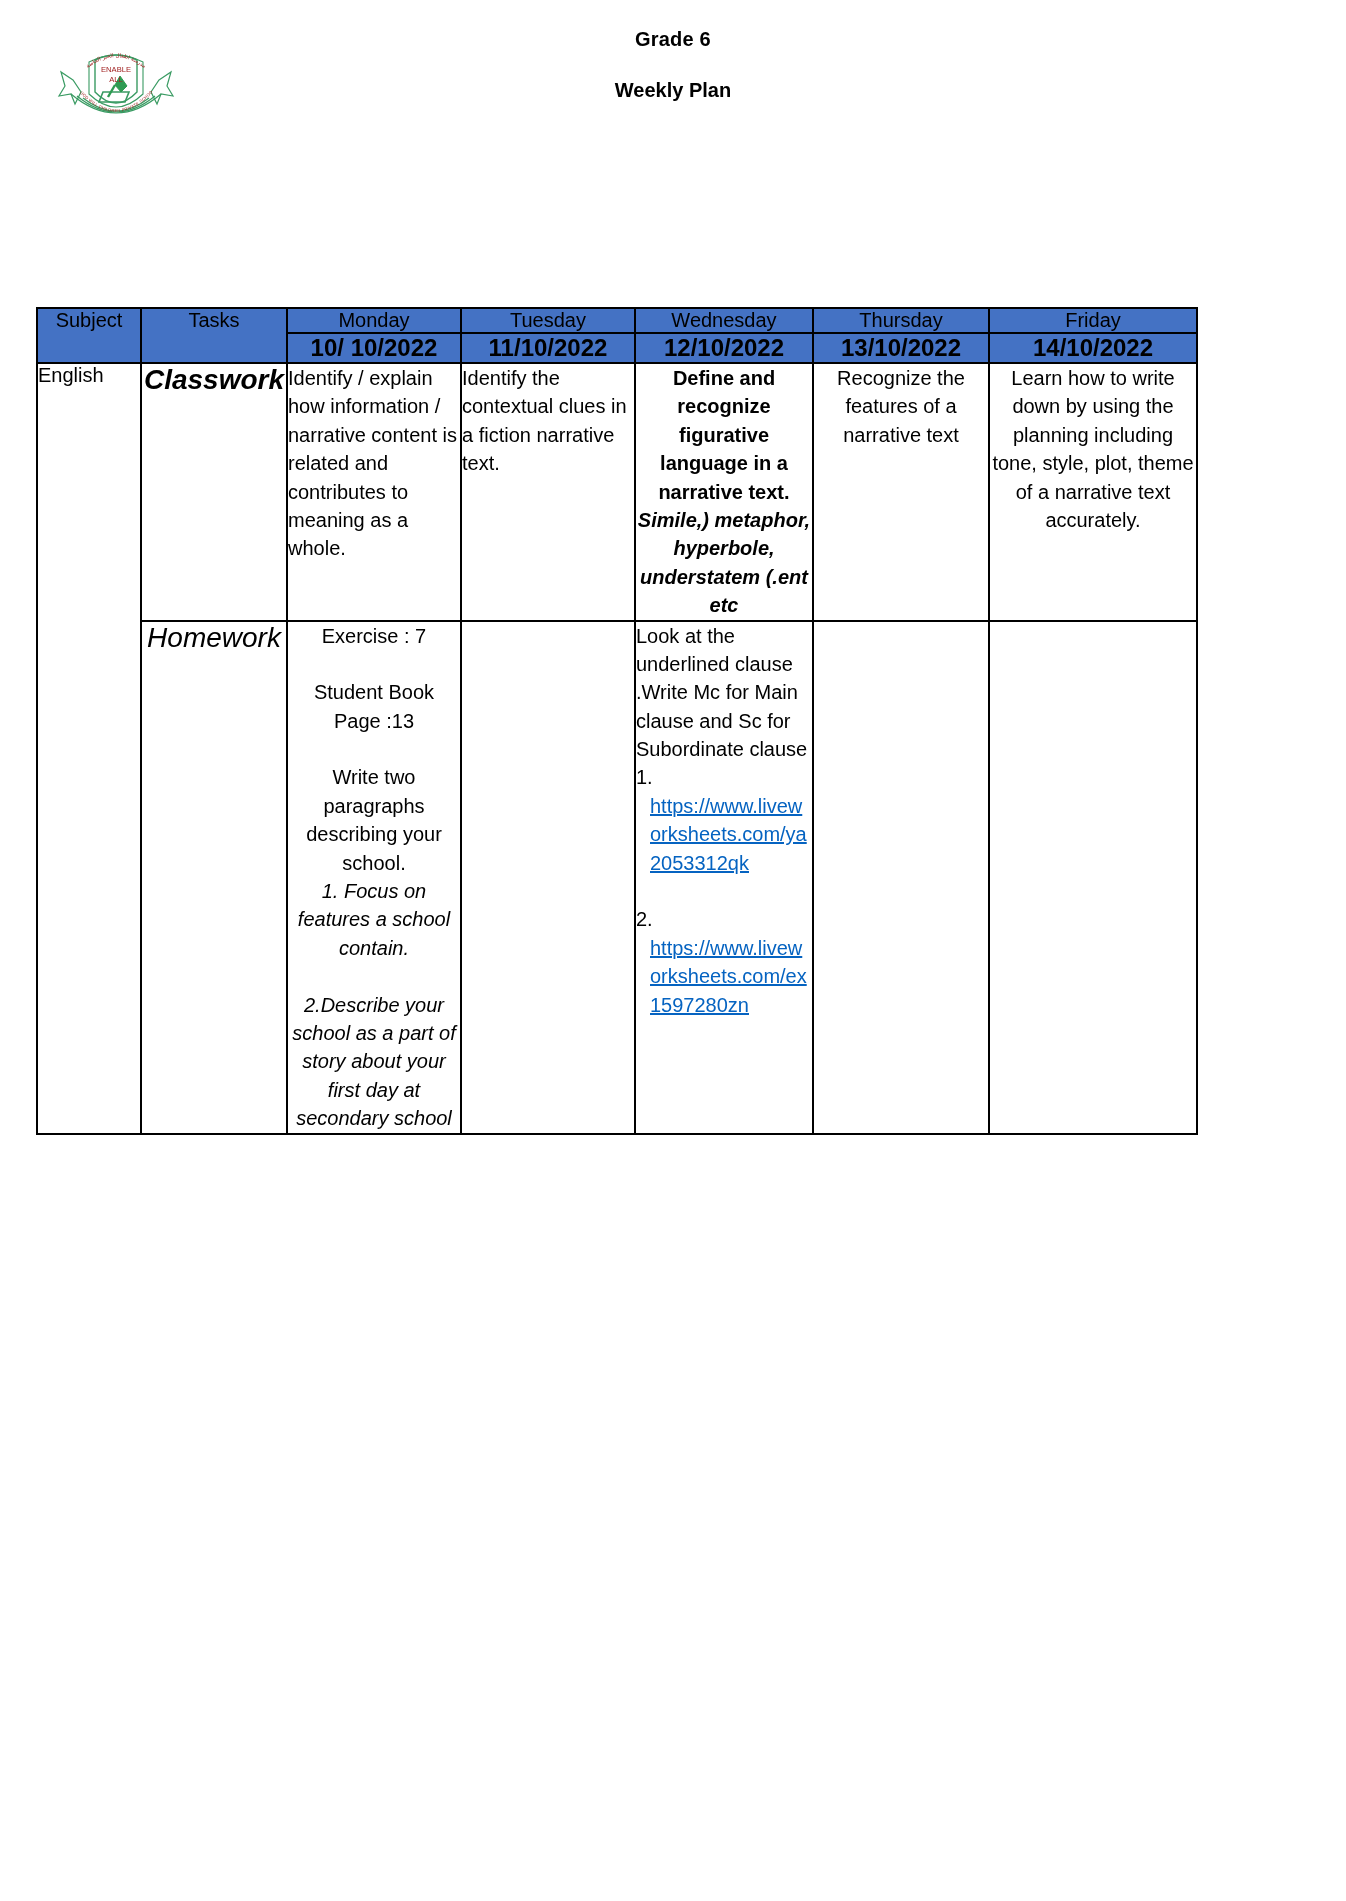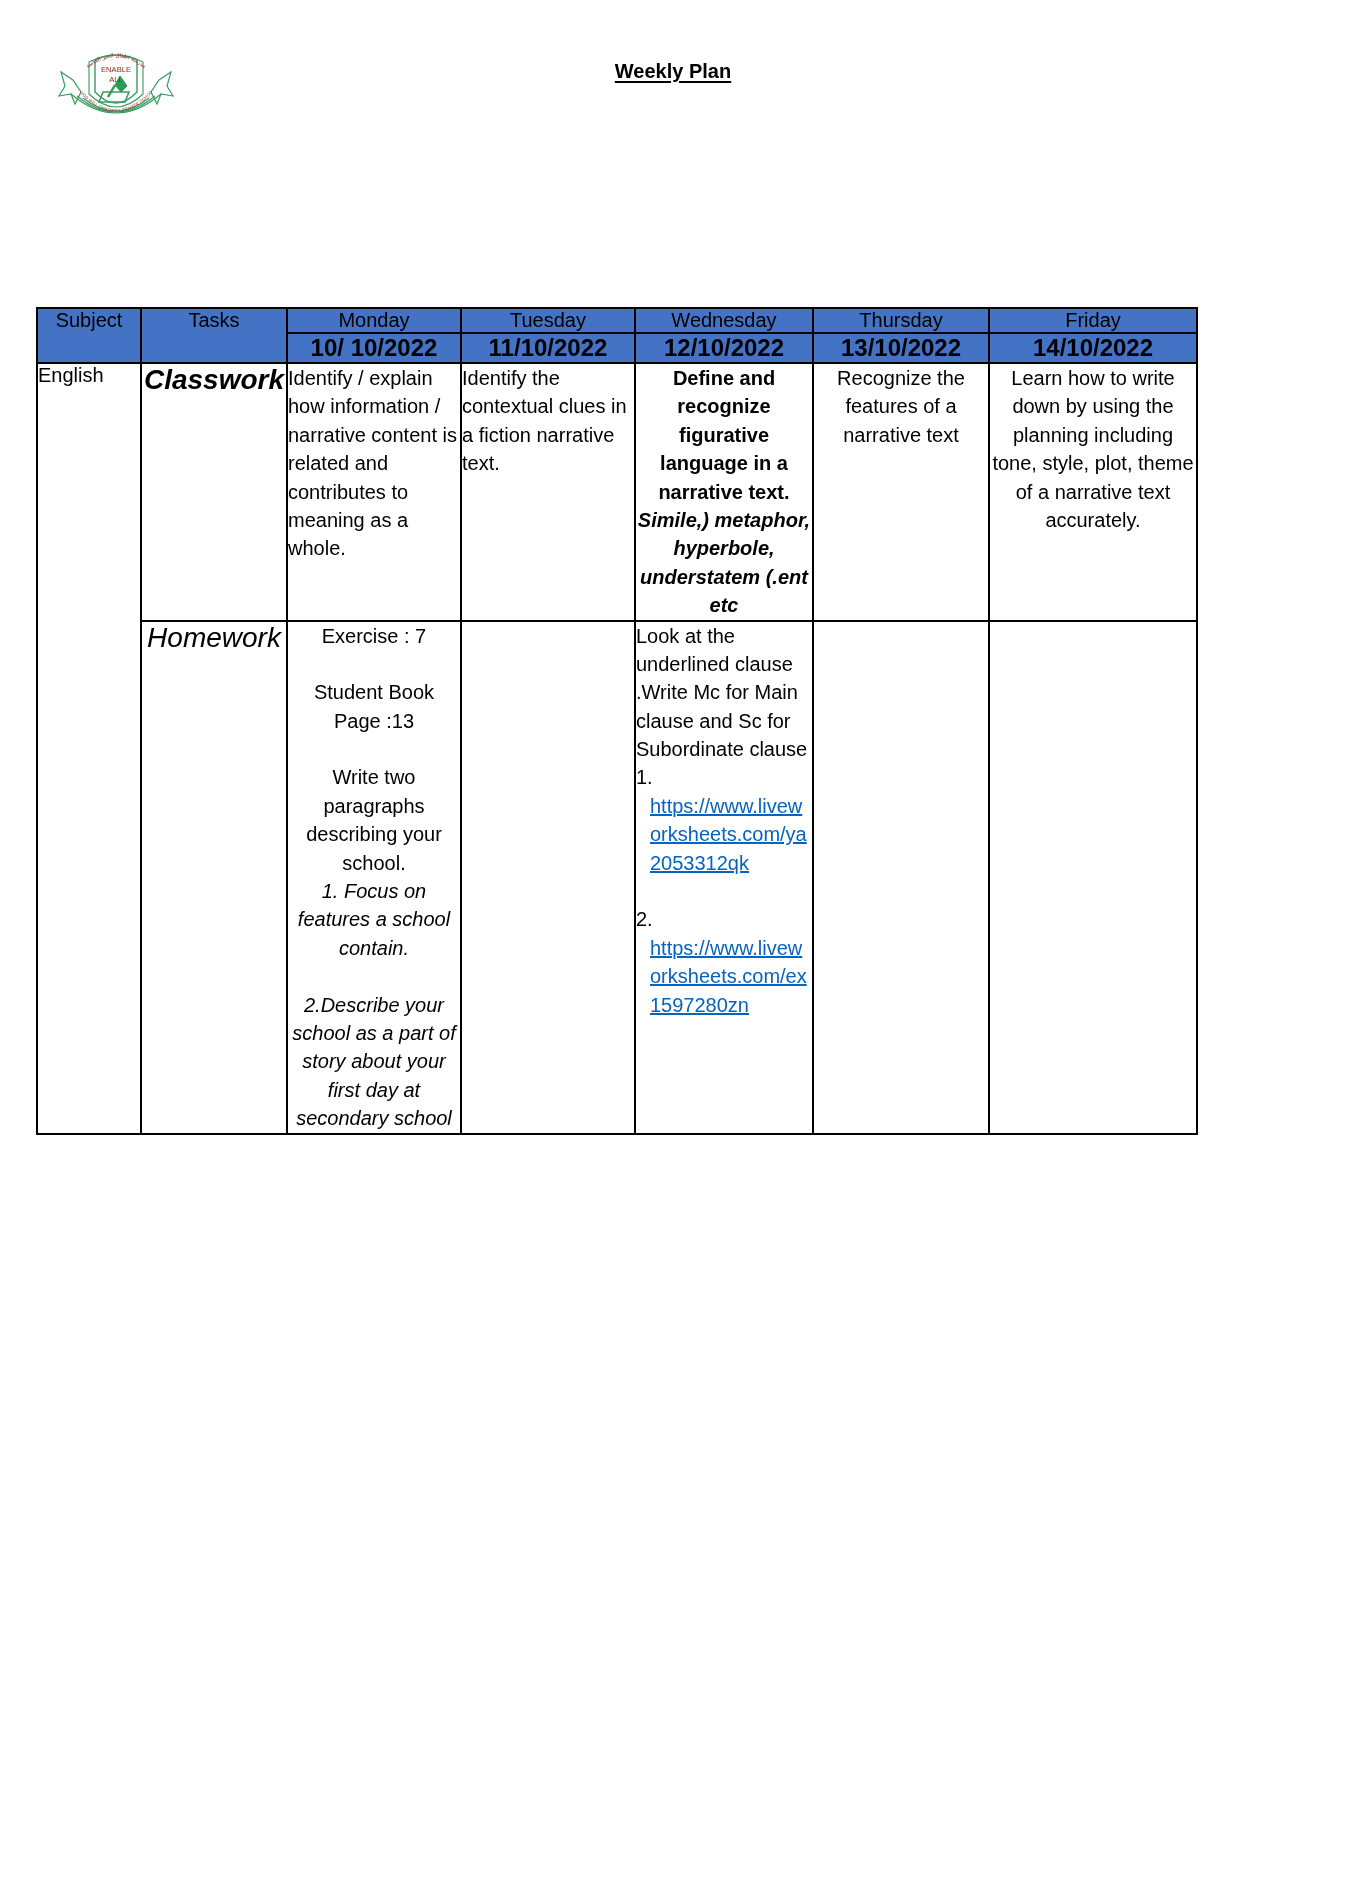--- a/index.html
+++ b/index.html
@@ -46,23 +46,22 @@
   }
   .grade-title {
     font-size: 20px;
     font-weight: bold;
     letter-spacing: .2px;
     margin-top: 28px;
   }
   .plan-title {
     font-size: 20px;
     font-weight: bold;
-    text-decoration: underline;
     text-underline-offset: 3px;
-    margin-top: 60px;
+    margin-top: 28px;
   }
 
   
   .table-wrap {
     position: absolute;
     left: 36px;
     top: 307px;
     width: 1274px;
   }
   table.plan {
@@ -188,20 +187,21 @@
         <text font-size="4.1" fill="#A02020" letter-spacing="0.3" font-family="'Liberation Sans', sans-serif">
           <textPath href="#arcBot" startOffset="50%" text-anchor="middle">GOOD WILL CHILDREN PRIVATE SCHOOL</textPath>
         </text>
 
         <text x="61" y="32" font-size="7.6" fill="#A02020" text-anchor="middle" font-family="'Liberation Sans', sans-serif">ENABLE</text>
         <text x="61" y="42" font-size="7.6" fill="#A02020" text-anchor="middle" font-family="'Liberation Sans', sans-serif">ALL</text>
       </svg>
     </div>
 
     <div class="title-block">
+      <div class="grade-title">Grade 6</div>
       <div class="plan-title">Weekly Plan</div>
     </div>
   </div>
 
   <div class="table-wrap">
     <table class="plan">
       <colgroup>
         <col class="c-subject">
           <col class="c-tasks">
           <col class="c-day">

